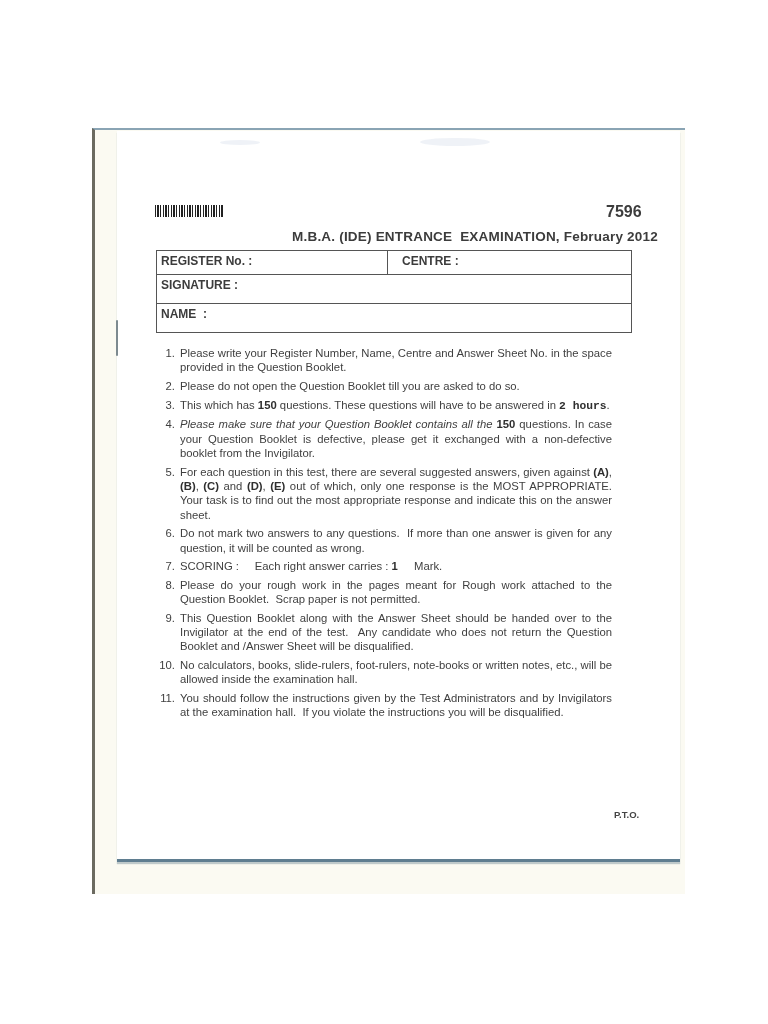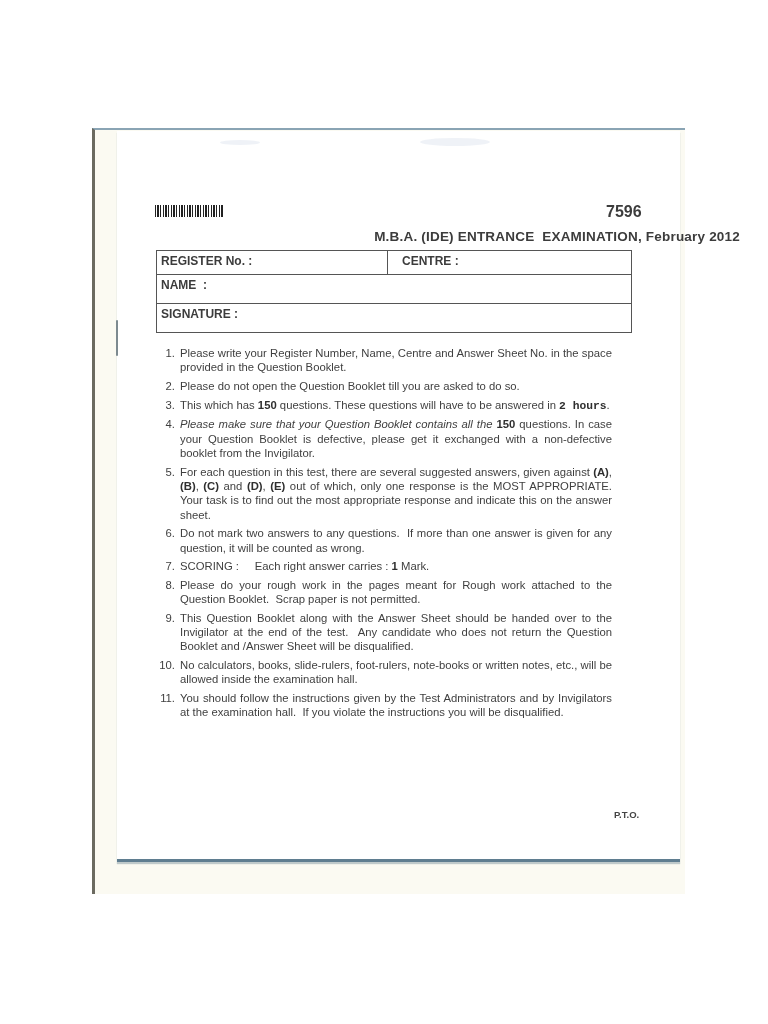--- a/index.html
+++ b/index.html
@@ -21,21 +21,21 @@
     background: #7d8a90; border-radius: 2px;
   }
   .barcode {
     position: absolute; left: 155px; top: 205px; height: 12px; width: 68px;
     background: repeating-linear-gradient(90deg,#222 0 1px,#fff 1px 2px,#222 2px 4px,#fff 4px 5px,#222 5px 6px,#fff 6px 8px);
   }
   .code-no {
     position: absolute; left: 606px; top: 203px; font-size: 16px; font-weight: bold; color: #3c3c3c;
   }
   .title {
-    position: absolute; left: 140px; width: 600px; top: 229px; text-align: right; padding-left: 70px;
+    position: absolute; left: 140px; width: 600px; top: 229px; text-align: center; padding-left: 70px;
     font-size: 13.5px; font-weight: bold; color: #3c3c3c; letter-spacing: 0.2px; box-sizing: border-box;
   }
   .info-table {
     position: absolute; left: 156px; top: 250px; width: 476px; border-collapse: collapse;
   }
   .info-table td {
     border: 1px solid #555; font-size: 12px; font-weight: bold; color: #3c3c3c;
     vertical-align: top; padding: 3px 4px; height: 22px;
   }
   .info-table tr.r1 td { height: 17px; }
@@ -66,24 +66,24 @@
 <div class="code-no">7596</div>
 <div class="title" style="white-space:pre;">M.B.A. (IDE) ENTRANCE  EXAMINATION, February 2012</div>
 
 <table class="info-table">
   <tbody>
       <tr class="r1">
     <td style="width:222px;"><span>REGISTER No. :</span></td>
     <td><span style="padding-left:10px;">CENTRE :</span></td>
   </tr>
   <tr>
-    <td colspan="2"><span style="white-space:pre;">NAME  :</span></td>
+    <td colspan="2"><span>SIGNATURE :</span></td>
   </tr>
   <tr>
-    <td colspan="2"><span>SIGNATURE :</span></td>
+    <td colspan="2"><span style="white-space:pre;">NAME  :</span></td>
   </tr>
 </tbody>
   </table>
 
 <ol class="instructions" id="instr">
     <li>
       <span class="num">1.</span>
       <span class="txt"><span style="white-space: pre-wrap;">Please write your Register Number, Name, Centre and Answer Sheet No. in the space provided in the Question Booklet.</span></span>
     </li>
     <li>
@@ -101,21 +101,21 @@
     <li>
       <span class="num">5.</span>
       <span class="txt"><span style="white-space: pre-wrap;">For each question in this test, there are several suggested answers, given against </span><b style="white-space: pre-wrap;">(A)</b><span style="white-space: pre-wrap;">, </span><b style="white-space: pre-wrap;">(B)</b><span style="white-space: pre-wrap;">, </span><b style="white-space: pre-wrap;">(C)</b><span style="white-space: pre-wrap;"> and </span><b style="white-space: pre-wrap;">(D)</b><span style="white-space: pre-wrap;">, </span><b style="white-space: pre-wrap;">(E)</b><span style="white-space: pre-wrap;"> out of which, only one response is the MOST APPROPRIATE.  Your task is to find out the most appropriate response and indicate this on the answer sheet.</span></span>
     </li>
     <li>
       <span class="num">6.</span>
       <span class="txt"><span style="white-space: pre-wrap;">Do not mark two answers to any questions.  If more than one answer is given for any question, it will be counted as wrong.</span></span>
     </li>
     <li>
       <span class="num">7.</span>
-      <span class="txt"><span style="white-space: pre-wrap;">SCORING :     Each right answer carries : </span><b style="white-space: pre-wrap;">1</b><span style="white-space: pre-wrap;"> Mark.</span></span>
+      <span class="txt"><span style="white-space: pre-wrap;">SCORING :     Each right answer carries : </span><b style="white-space: pre-wrap;">1</b><span style="white-space: pre-wrap; margin-left: 13px;"> Mark.</span></span>
     </li>
     <li>
       <span class="num">8.</span>
       <span class="txt"><span style="white-space: pre-wrap;">Please do your rough work in the pages meant for Rough work attached to the Question Booklet.  Scrap paper is not permitted.</span></span>
     </li>
     <li>
       <span class="num">9.</span>
       <span class="txt"><span style="white-space: pre-wrap;">This Question Booklet along with the Answer Sheet should be handed over to the Invigilator at the end of the test.  Any candidate who does not return the Question Booklet and /Answer Sheet will be disqualified.</span></span>
     </li>
     <li>

